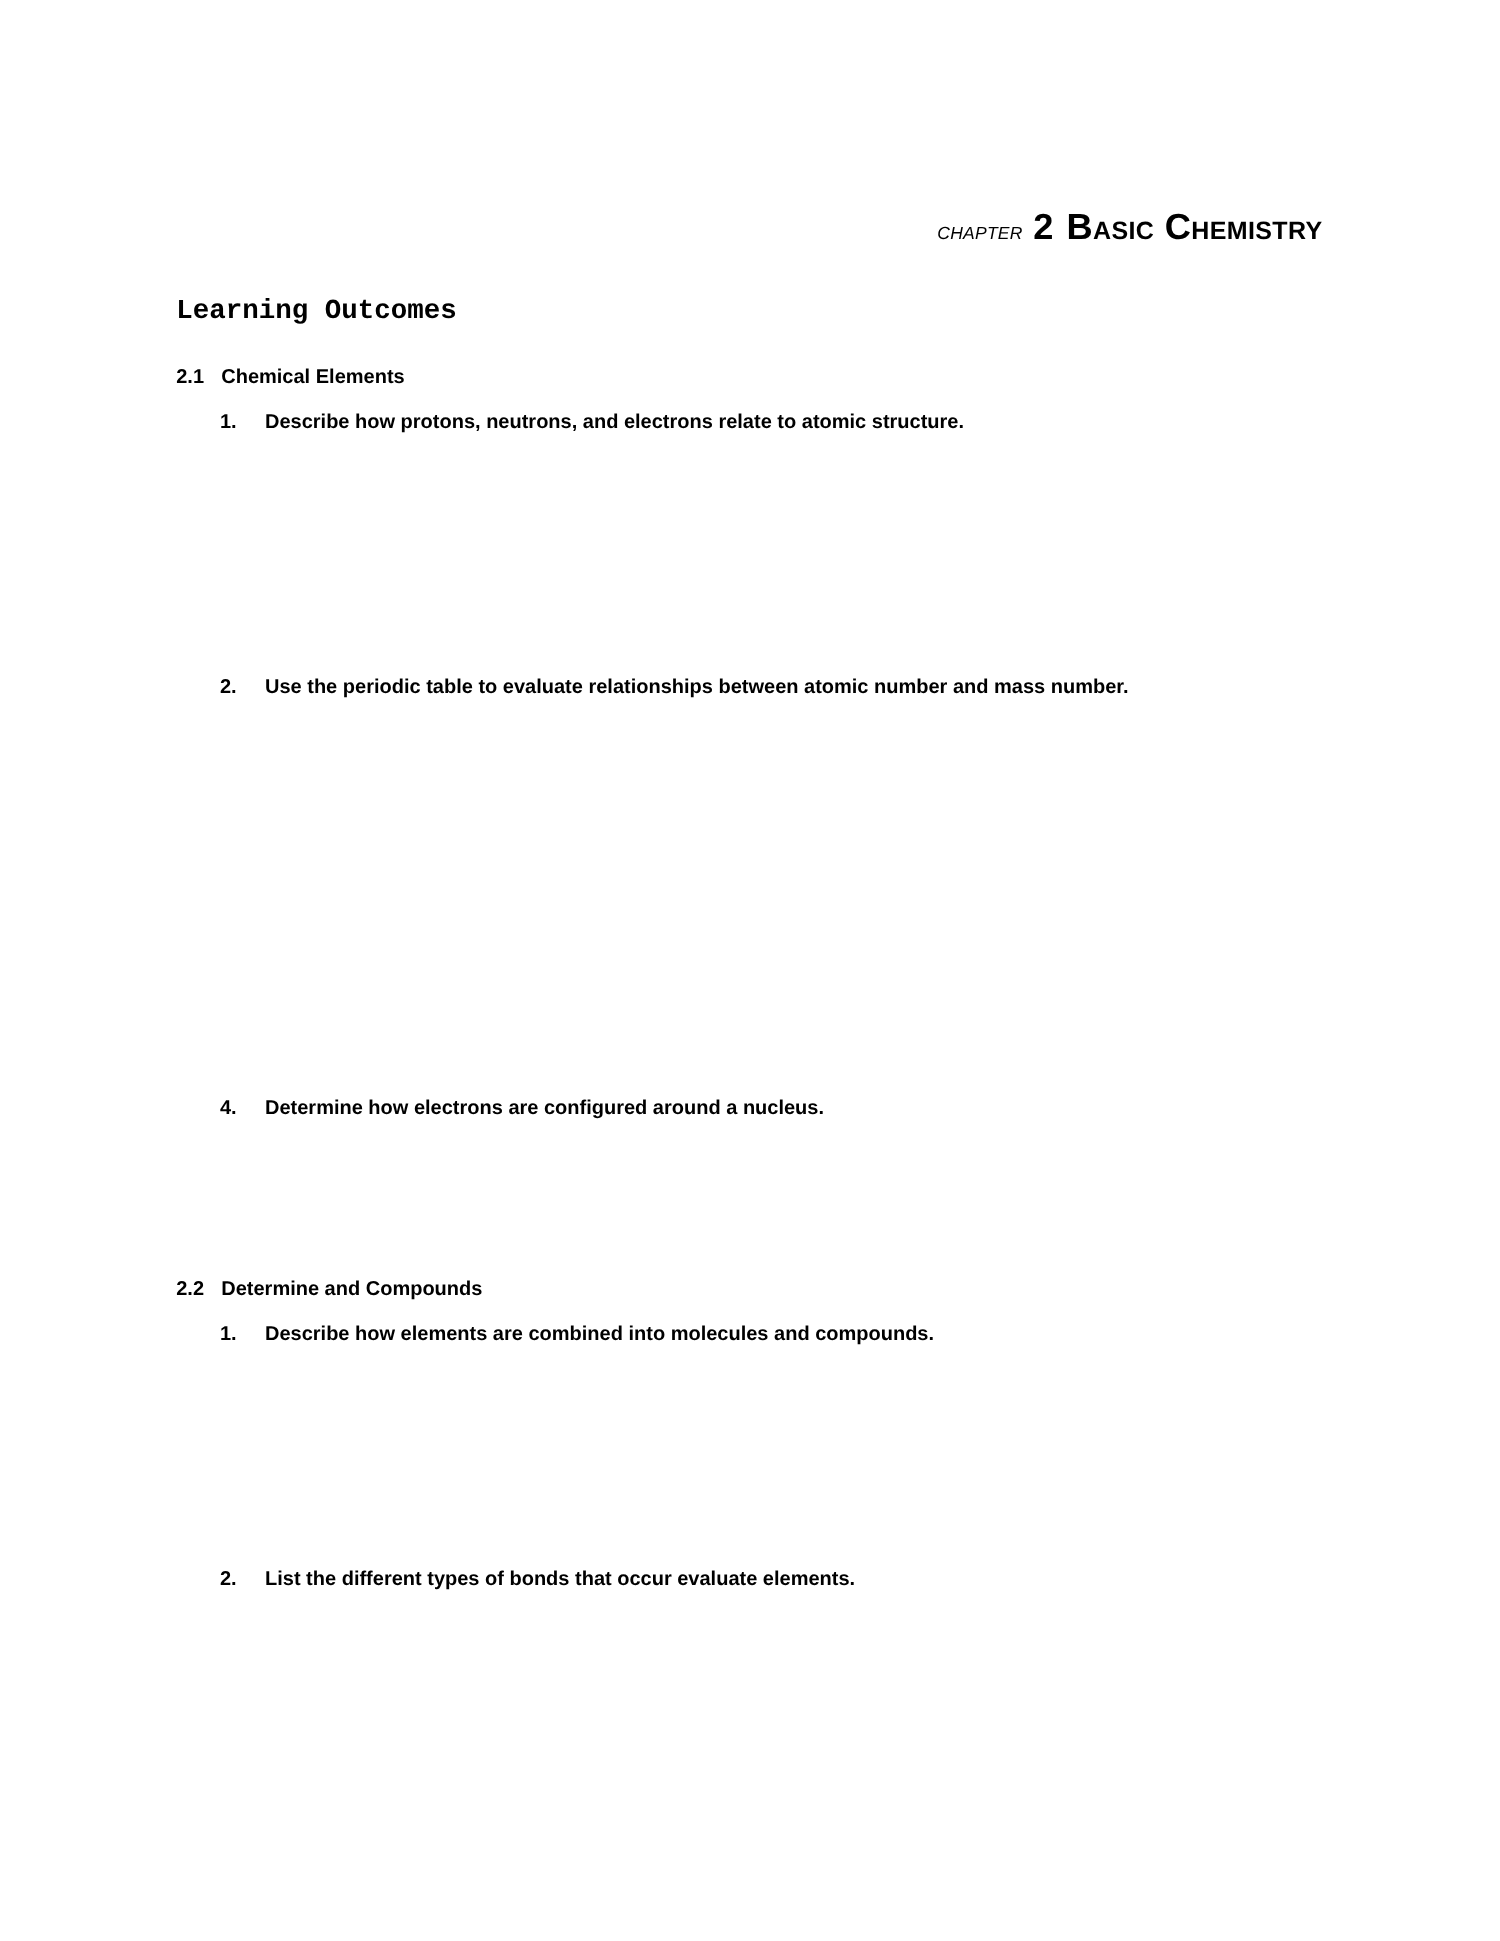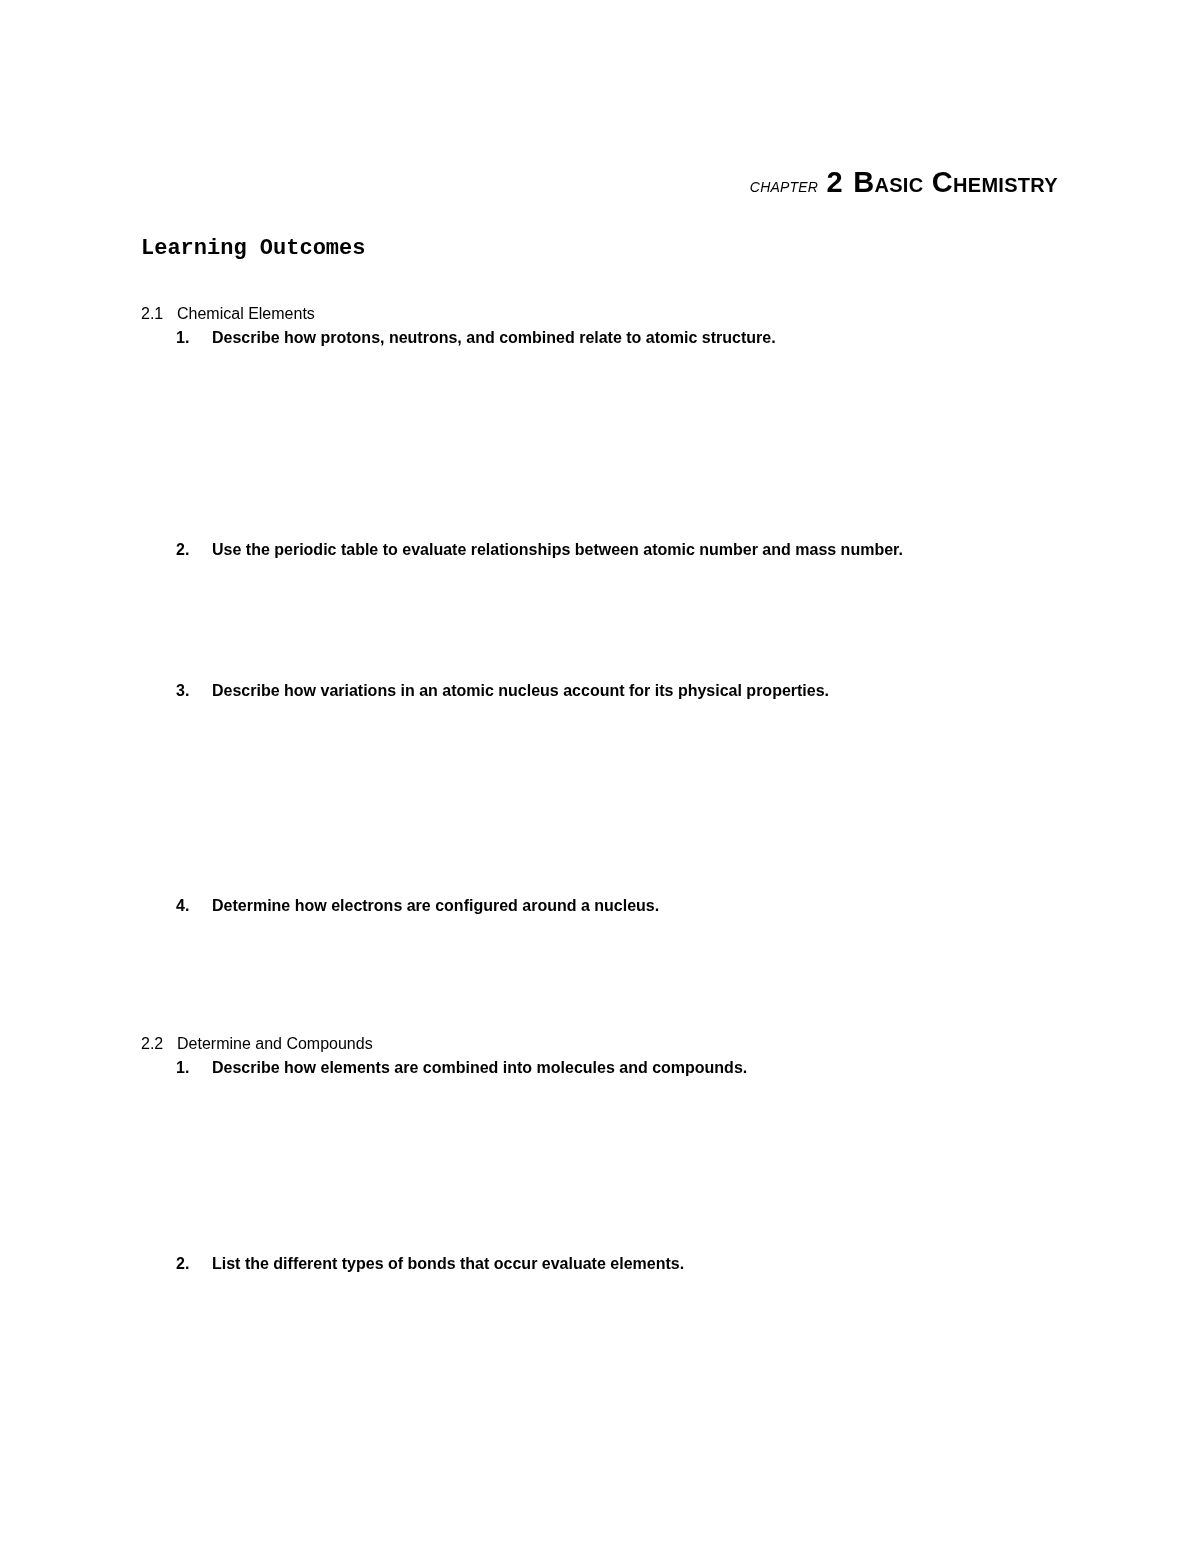--- a/index.html
+++ b/index.html
@@ -52,23 +52,22 @@
       left: 141px;
       top: 220px;
       font-size: 22px;
       font-weight: bold;
       font-family: Liberation Mono, monospace;
     }
     .section-heading {
       position: absolute;
       left: 141px;
       font-size: 16px;
-      font-weight: normal;
+      font-weight: bold;
       white-space: nowrap;
-      margin-top: 12px;
     }
     .section-heading .num {
       display: inline-block;
       width: 36px;
     }
     .outcome {
       position: absolute;
       left: 176px;
       font-size: 16px;
       font-weight: bold;
@@ -90,32 +89,29 @@
     <span class="title">Basic Chemistry</span>
   </div>
 
   <div class="lo-heading">Learning Outcomes</div>
 
   <div class="section-heading" style="top:277px;">
     <span class="num">2.1</span><span>Chemical Elements</span>
   </div>
 
   <div class="outcome" style="top:313px;">
-    <span class="num">1.</span><span>Describe how protons, neutrons, and combined relate to atomic structure.</span>
+    <span class="num">1.</span><span>Describe how protons, neutrons, and electrons relate to atomic structure.</span>
   </div>
 
   <div class="outcome" style="top:509px;margin-top:16px;">
     <span class="num">2.</span><span>Use the periodic table to evaluate relationships between atomic number and mass number.</span>
   </div>
 
-  <div class="outcome" style="top:666px;">
-    <span class="num">3.</span><span>Describe how variations in an atomic nucleus account for its physical properties.</span>
-  </div>
 
-  <div class="outcome" style="top:862px;margin-top:19px;">
+  <div class="outcome" style="top:862px;">
     <span class="num">4.</span><span>Determine how electrons are configured around a nucleus.</span>
   </div>
 
   <div class="section-heading" style="top:1007px;">
     <span class="num">2.2</span><span>Determine and Compounds</span>
   </div>
 
   <div class="outcome" style="top:1043px;">
     <span class="num">1.</span><span>Describe how elements are combined into molecules and compounds.</span>
   </div>

